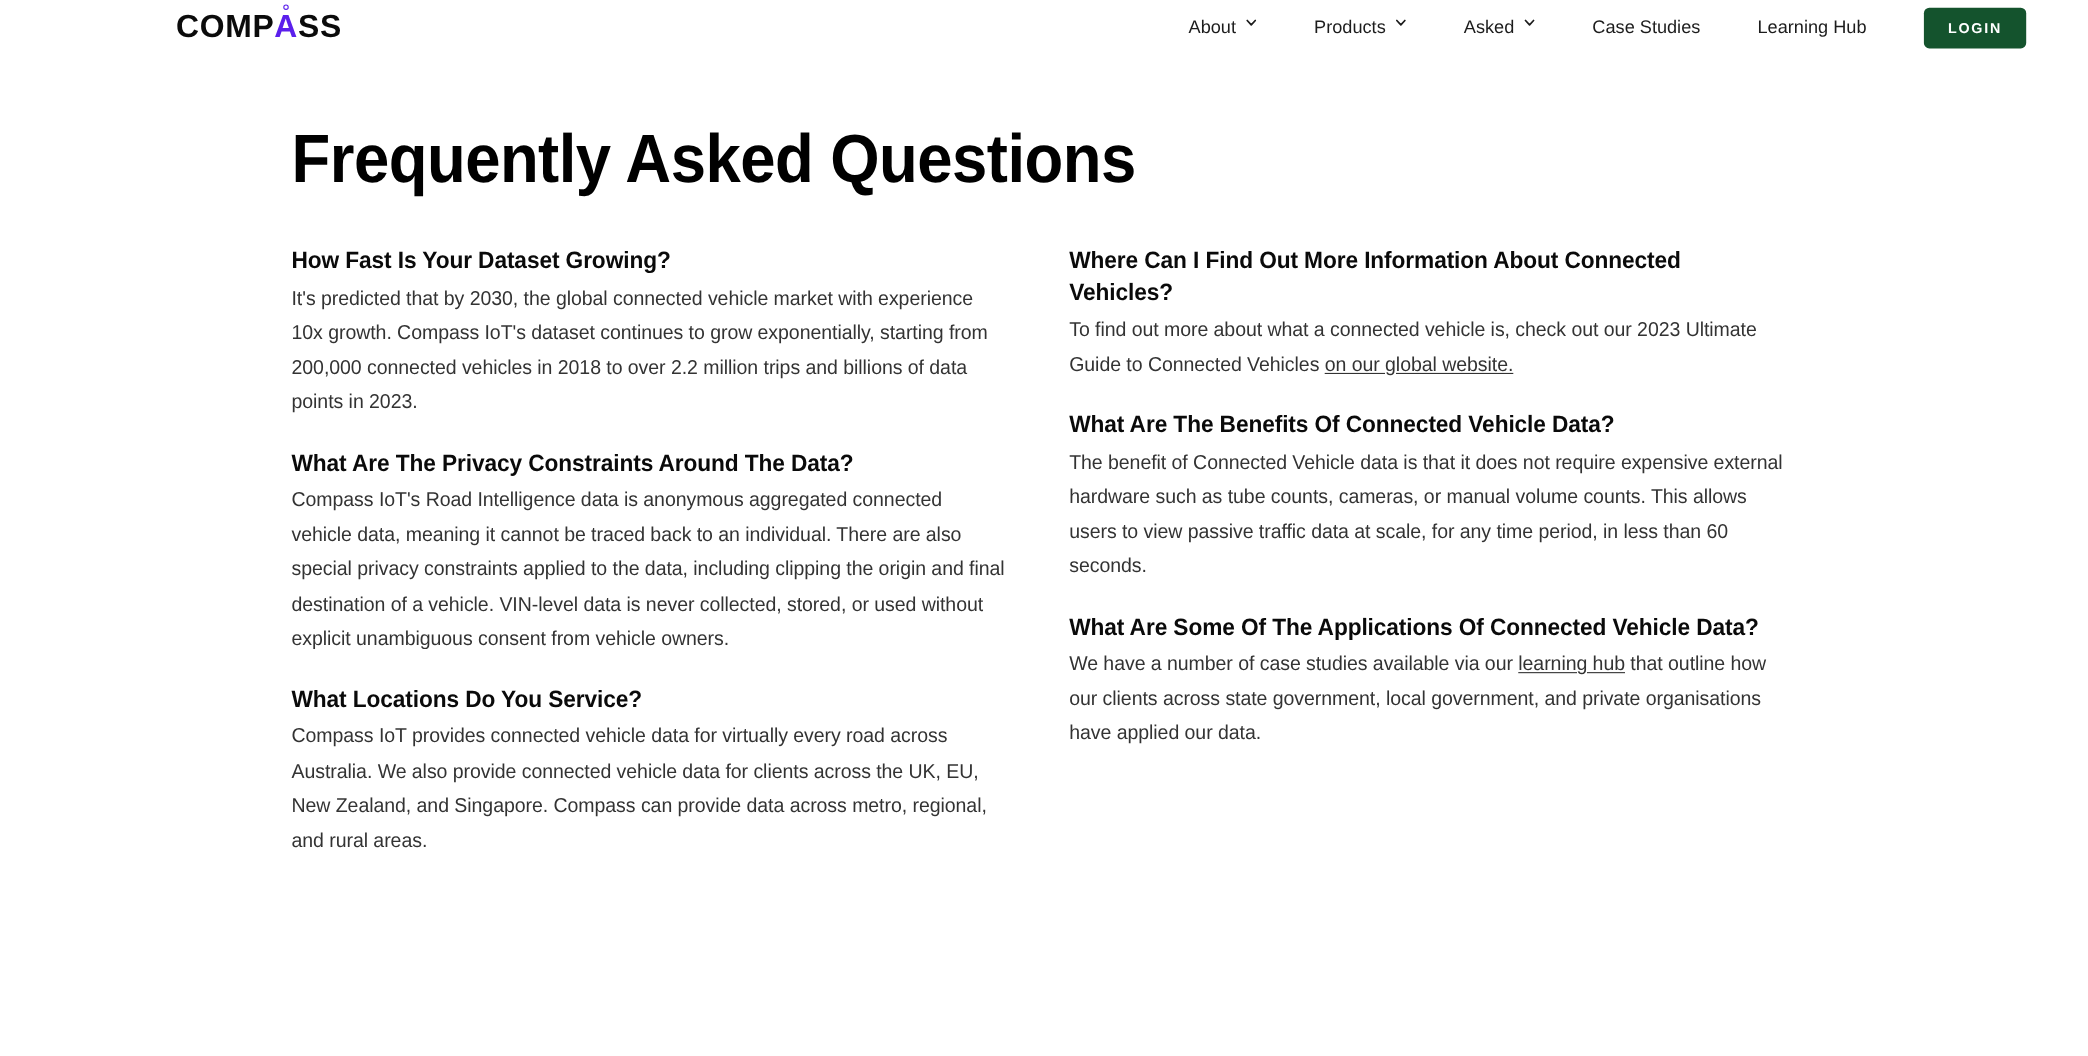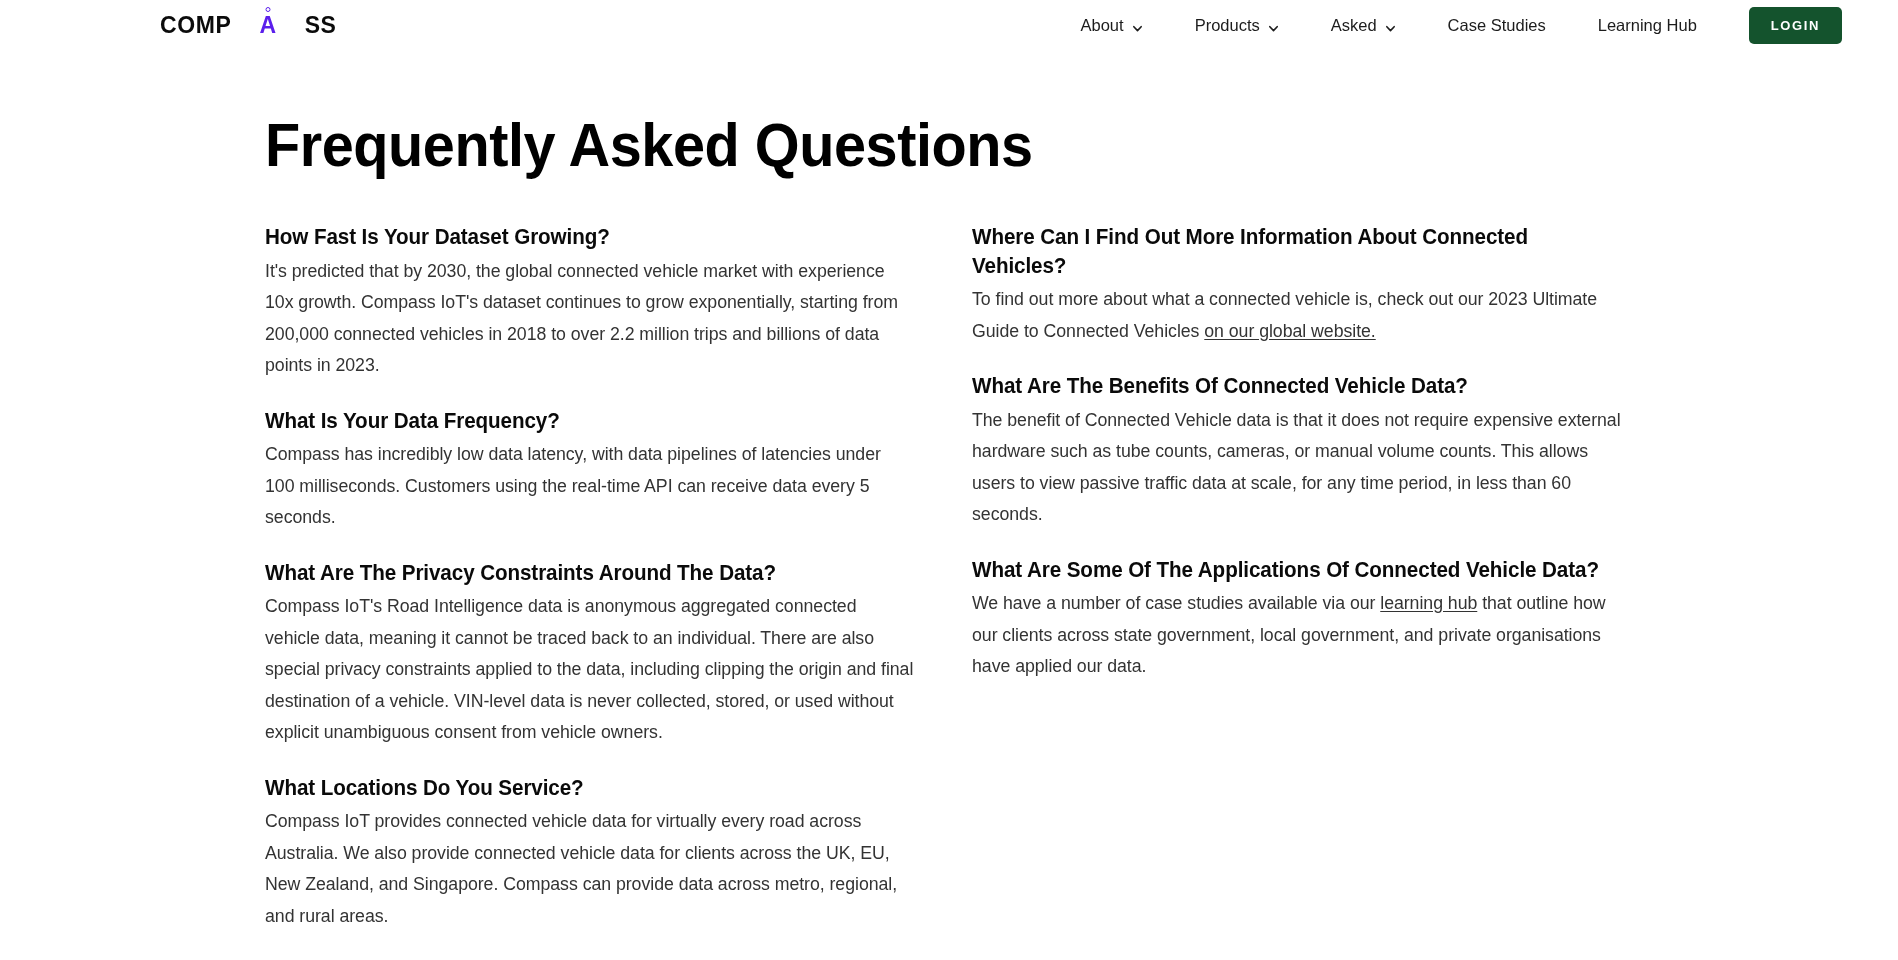--- a/index.html
+++ b/index.html
@@ -24,26 +24,25 @@
 
   .logo {
     display: flex;
     align-items: center;
     line-height: 1;
     user-select: none;
   }
   .logo-text {
     font-family: "Liberation Sans", sans-serif;
     font-weight: 700;
-    font-size: 23px;
+    font-size: 29px;
     letter-spacing: 0.6px;
     color: #0b0b0b;
     display: flex;
     align-items: baseline;
-    gap: 28px;
   }
   .logo-a {
     position: relative;
     color: #5b1fec;
     display: inline-block;
     padding: 0 0px;
   }
   .logo-a .needle-dot {
     position: absolute;
     top: -7px;
@@ -59,21 +58,21 @@
   .nav-spacer { flex: 1; }
 
   .main-nav {
     display: flex;
     align-items: center;
     gap: 0px;
   }
 
   .nav-item {
     display: flex;
-    align-items: flex-end;
+    align-items: flex-start;
     gap: 8px;
     font-size: 16.5px;
     color: #1c1c1c;
     padding: 0 26px;
     cursor: pointer;
     white-space: nowrap;
     font-family: "Liberation Sans", sans-serif;
   }
 
   .chev {
@@ -222,24 +221,20 @@
 
   <div class="faq-columns">
 
     <div class="faq-col left">
 
       <div class="faq-item">
         <div class="faq-q">How Fast Is Your Dataset Growing?</div>
         <div class="faq-a">It's predicted that by 2030, the global connected vehicle market with experience 10x growth. Compass IoT's dataset continues to grow exponentially, starting from 200,000 connected vehicles in 2018 to over 2.2 million trips and billions of data points in 2023.</div>
       </div>
 
-      <div class="faq-item">
-        <div class="faq-q">What Is Your Data Frequency?</div>
-        <div class="faq-a">Compass has incredibly low data latency, with data pipelines of latencies under 100 milliseconds. Customers using the real-time API can receive data every 5 seconds.</div>
-      </div>
 
       <div class="faq-item">
         <div class="faq-q">What Are The Privacy Constraints Around The Data?</div>
         <div class="faq-a">Compass IoT's Road Intelligence data is anonymous aggregated connected vehicle data, meaning it cannot be traced back to an individual. There are also special privacy constraints applied to the data, including clipping the origin and final destination of a vehicle. VIN-level data is never collected, stored, or used without explicit unambiguous consent from vehicle owners.</div>
       </div>
 
       <div class="faq-item">
         <div class="faq-q">What Locations Do You Service?</div>
         <div class="faq-a">Compass IoT provides connected vehicle data for virtually every road across Australia. We also provide connected vehicle data for clients across the UK, EU, New Zealand, and Singapore. Compass can provide data across metro, regional, and rural areas.</div>
       </div>

